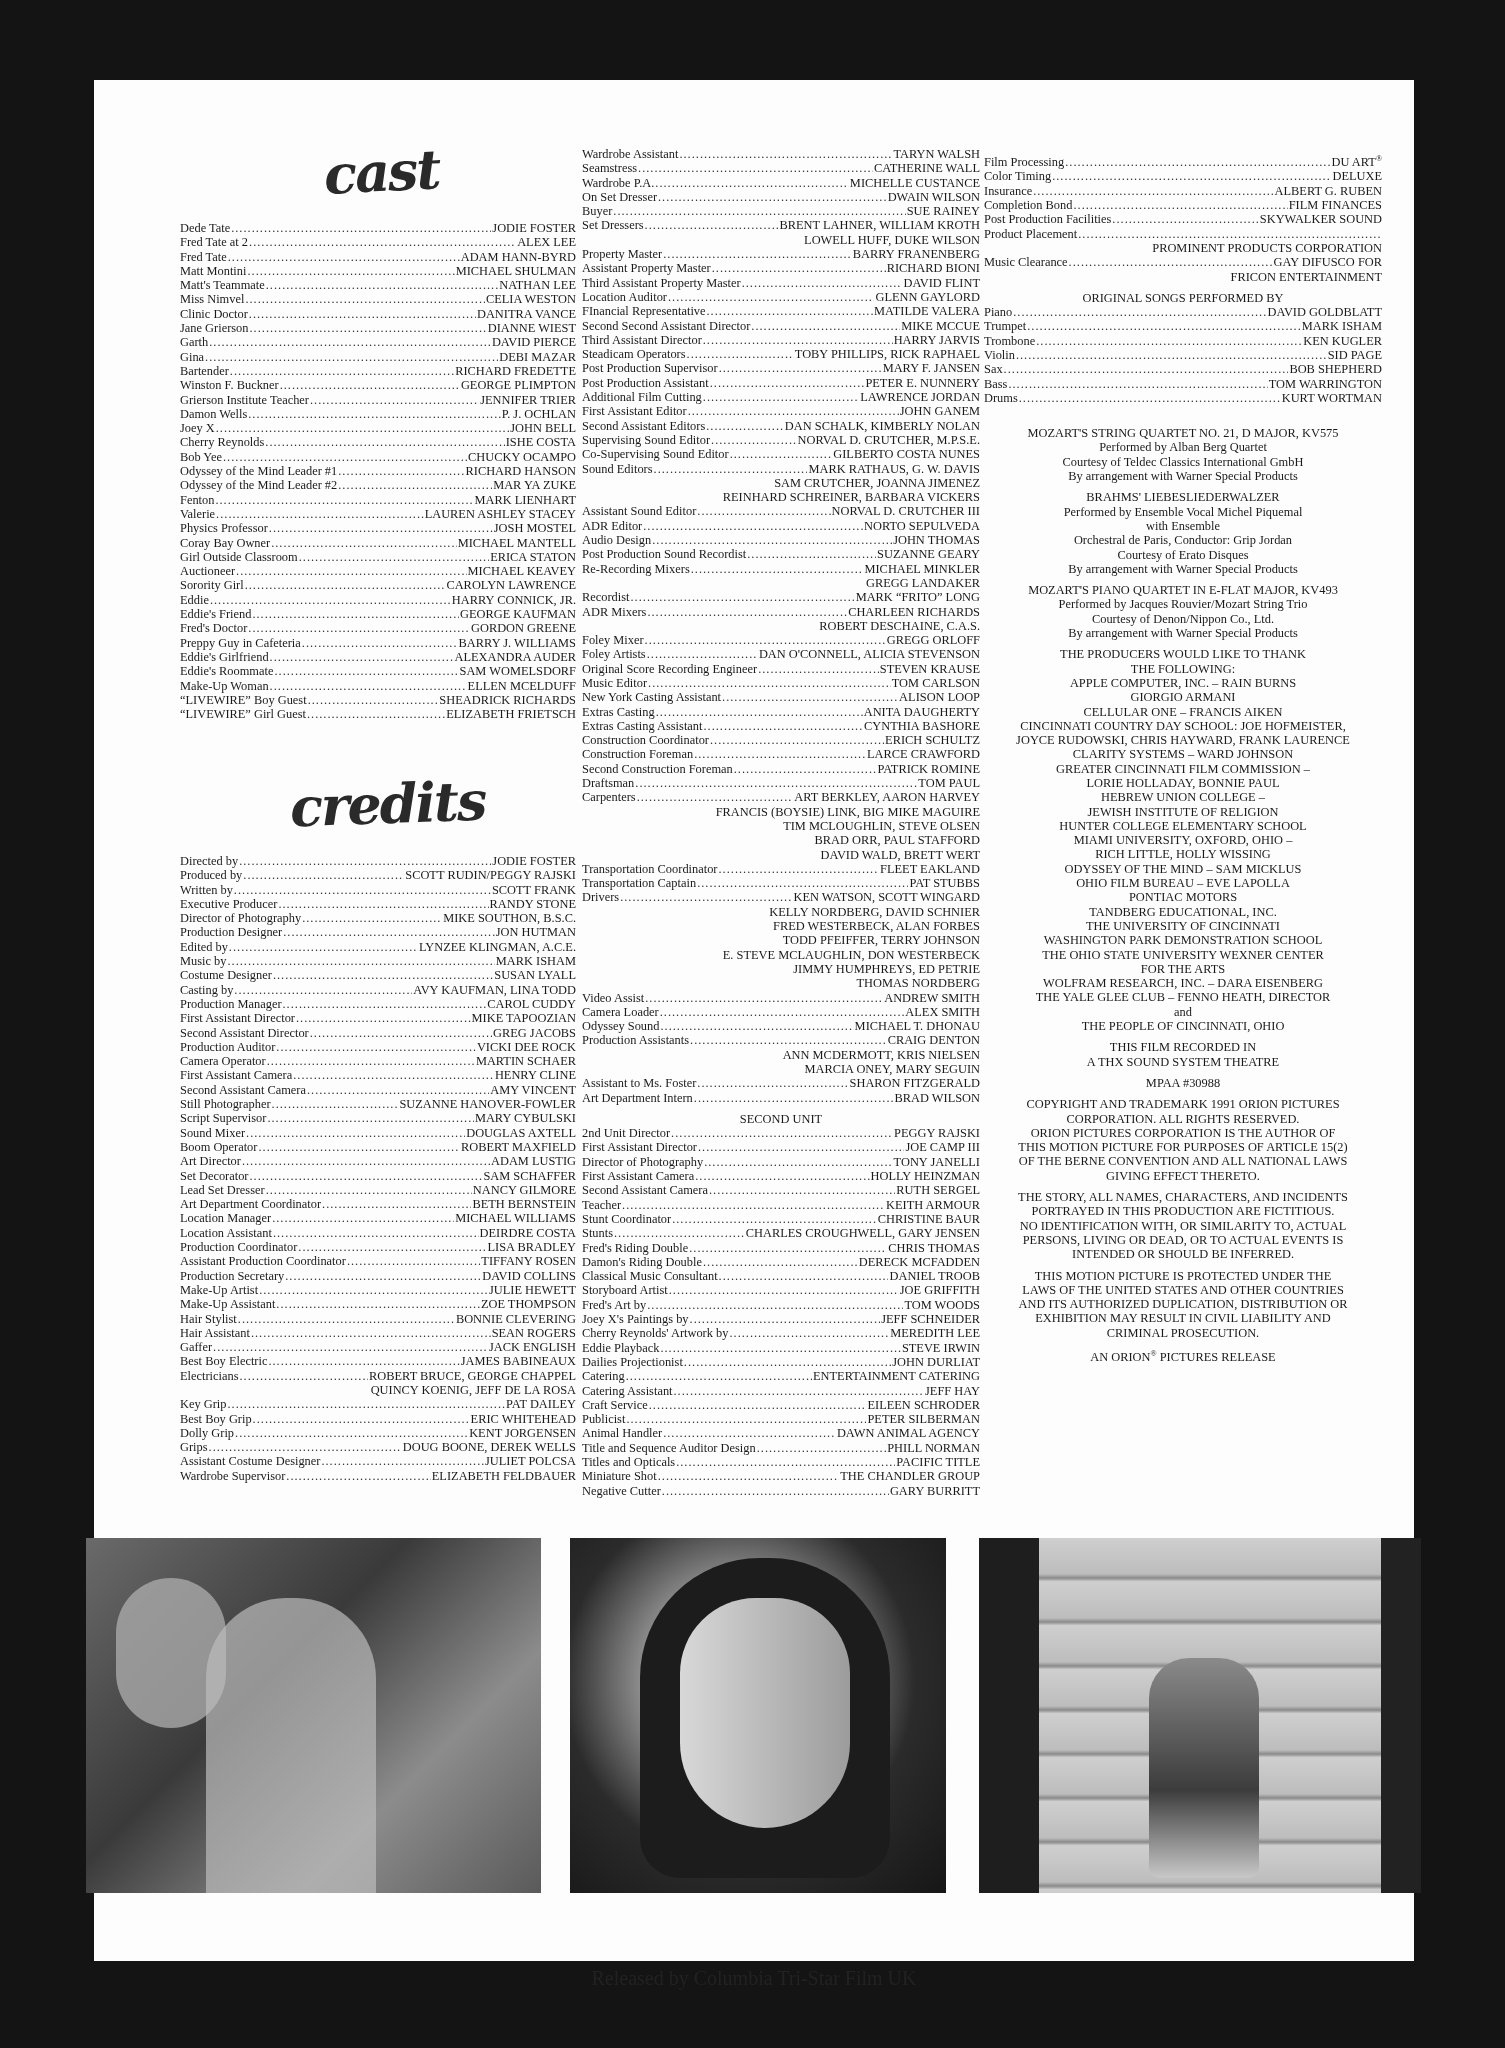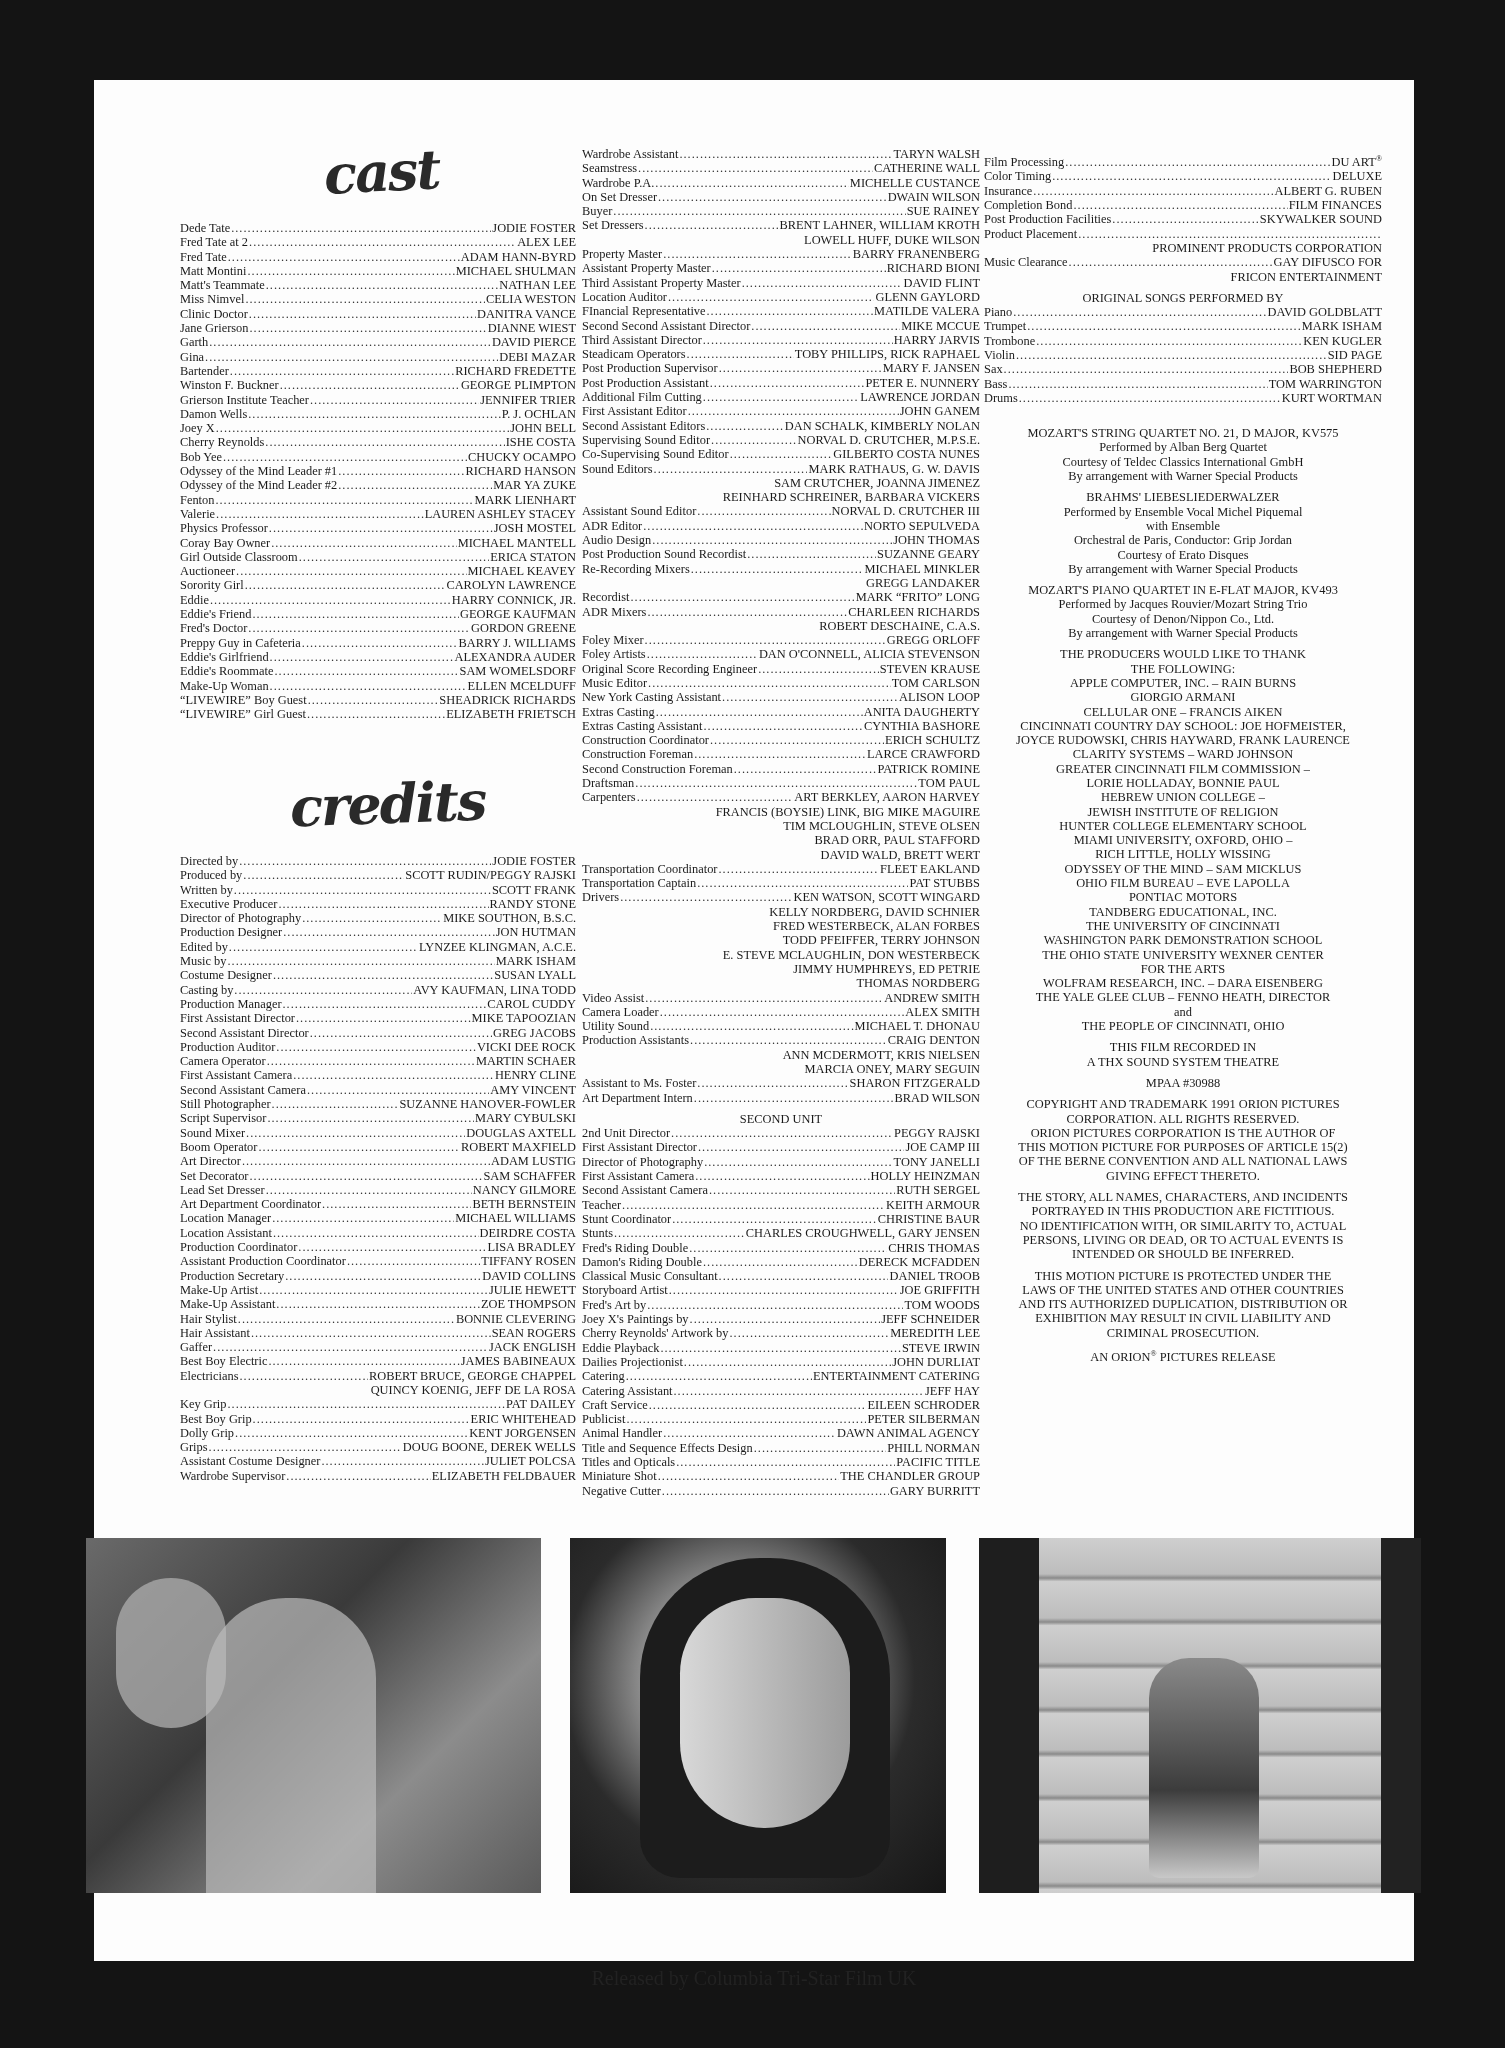--- a/index.html
+++ b/index.html
@@ -703,21 +703,21 @@
             <span class="role">Video Assist</span>
             <span class="dots"></span>
             <span class="name">ANDREW SMITH</span>
           </div>
           <div class="row">
             <span class="role">Camera Loader</span>
             <span class="dots"></span>
             <span class="name">ALEX SMITH</span>
           </div>
           <div class="row">
-            <span class="role">Utility Sound</span>
+            <span class="role">Odyssey Sound</span>
             <span class="dots"></span>
             <span class="name">MICHAEL T. DHONAU</span>
           </div>
           <div class="row">
             <span class="role">Production Assistants</span>
             <span class="dots"></span>
             <span class="name">CRAIG DENTON</span>
           </div>
           <div class="cont">ANN MCDERMOTT, KRIS NIELSEN</div>
           <div class="cont">MARCIA ONEY, MARY SEGUIN</div>
@@ -839,21 +839,21 @@
             <span class="role">Publicist</span>
             <span class="dots"></span>
             <span class="name">PETER SILBERMAN</span>
           </div>
           <div class="row">
             <span class="role">Animal Handler</span>
             <span class="dots"></span>
             <span class="name">DAWN ANIMAL AGENCY</span>
           </div>
           <div class="row">
-            <span class="role">Title and Sequence Effects Design</span>
+            <span class="role">Title and Sequence Auditor Design</span>
             <span class="dots"></span>
             <span class="name">PHILL NORMAN</span>
           </div>
           <div class="row">
             <span class="role">Titles and Opticals</span>
             <span class="dots"></span>
             <span class="name">PACIFIC TITLE</span>
           </div>
           <div class="row">
             <span class="role">Miniature Shot</span>

